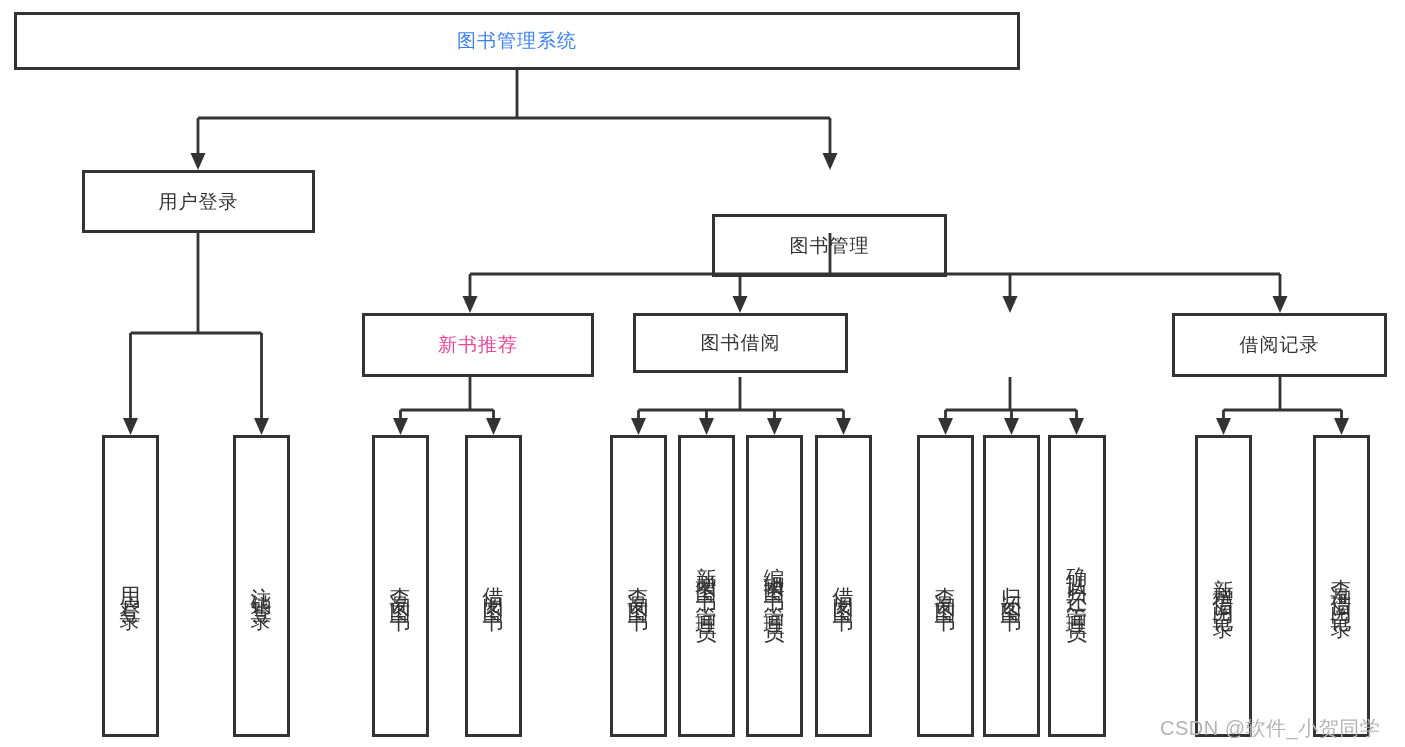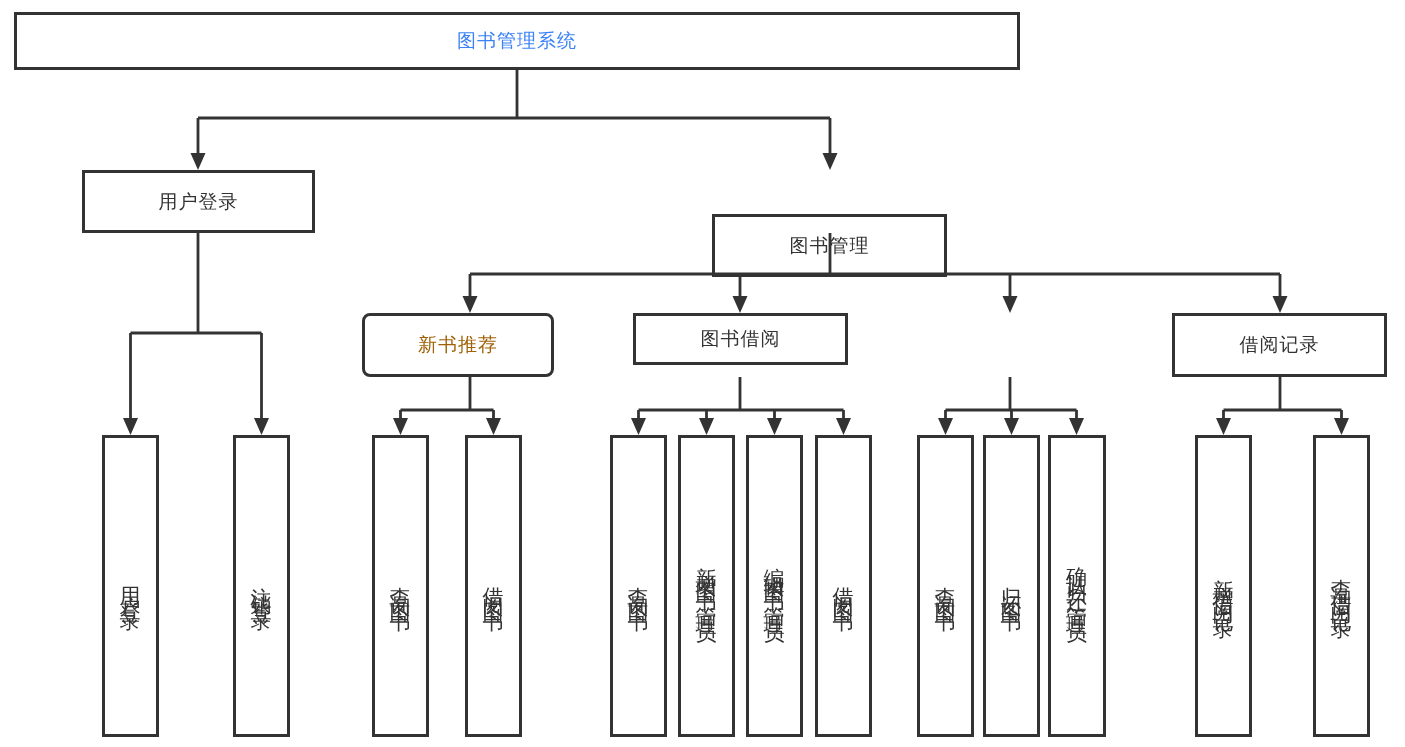--- a/index.html
+++ b/index.html
@@ -94,36 +94,37 @@
                M945.5 435 l-7.5 -17 h15 z M1011.5 435 l-7.5 -17 h15 z M1076.5 435 l-7.5 -17 h15 z
                M1223.5 435 l-7.5 -17 h15 z M1341.5 435 l-7.5 -17 h15 z"></path>
     </g>
   </svg>
 
   <div class="node h" style="left: 14px; top: 12px; width: 1006px; height: 58px; border-color: rgb(51, 51, 51); color: #3b82f6;">图书管理系统</div>
 
   <div class="node h" style="left: 82px; top: 170px; width: 233px; height: 63px; border-color: rgb(51, 51, 51); color: rgb(51, 51, 51);">用户登录</div>
   <div class="node h" style="left: 712px; top: 170px; width: 235px; height: 63px; border-color: rgb(51, 51, 51); color: rgb(51, 51, 51); margin-top: 44px;">图书管理</div>
 
-  <div class="node h" style="left: 362px; top: 313px; width: 192px; height: 64px; border-color: rgb(51, 51, 51); color: #a16207; border-radius: 8px;">新书推荐</div>
-  <div class="node h" style="left: 633px; top: 313px; width: 215px; height: 52px; border-color: rgb(51, 51, 51); color: rgb(51, 51, 51);">图书借阅</div>
+  <div class="node h" style="left: 362px; top: 313px; width: 232px; height: 64px; border-color: rgb(51, 51, 51); color: #ec4899;">新书推荐</div>
+  <div class="node h" style="left: 633px; top: 313px; width: 215px; height: 60px; border-color: rgb(51, 51, 51); color: rgb(51, 51, 51);">图书借阅</div>
   <div class="node h" style="left: 1172px; top: 313px; width: 215px; height: 64px; border-color: rgb(51, 51, 51); color: rgb(51, 51, 51);">借阅记录</div>
 
   <div class="node v" style="left: 102px; top: 435px; width: 57px; height: 302px; border-color: rgb(51, 51, 51); color: rgb(51, 51, 51);">用户登录</div>
   <div class="node v" style="left: 233px; top: 435px; width: 57px; height: 302px; border-color: rgb(51, 51, 51); color: rgb(51, 51, 51);">注销登录</div>
 
   <div class="node v" style="left: 372px; top: 435px; width: 57px; height: 302px; border-color: rgb(51, 51, 51); color: rgb(51, 51, 51);">查询图书</div>
   <div class="node v" style="left: 465px; top: 435px; width: 57px; height: 302px; border-color: rgb(51, 51, 51); color: rgb(51, 51, 51);">借阅图书</div>
 
   <div class="node v" style="left: 610px; top: 435px; width: 57px; height: 302px; border-color: rgb(51, 51, 51); color: rgb(51, 51, 51);">查询图书</div>
   <div class="node v" style="left: 678px; top: 435px; width: 57px; height: 302px; border-color: rgb(51, 51, 51); color: rgb(51, 51, 51);">新增图书（管理员）</div>
   <div class="node v" style="left: 746px; top: 435px; width: 57px; height: 302px; border-color: rgb(51, 51, 51); color: rgb(51, 51, 51);">编辑图书（管理员）</div>
   <div class="node v" style="left: 815px; top: 435px; width: 57px; height: 302px; border-color: rgb(51, 51, 51); color: rgb(51, 51, 51);">借阅图书</div>
 
   <div class="node v" style="left: 917px; top: 435px; width: 57px; height: 302px; border-color: rgb(51, 51, 51); color: rgb(51, 51, 51);">查询图书</div>
   <div class="node v" style="left: 983px; top: 435px; width: 57px; height: 302px; border-color: rgb(51, 51, 51); color: rgb(51, 51, 51);">归还图书</div>
   <div class="node v" style="left: 1048px; top: 435px; width: 58px; height: 302px; border-color: rgb(51, 51, 51); color: rgb(51, 51, 51);">确认归还（管理员）</div>
 
   <div class="node v" style="left: 1195px; top: 435px; width: 57px; height: 302px; border-color: rgb(51, 51, 51); color: rgb(51, 51, 51);">新增借阅记录</div>
   <div class="node v" style="left: 1313px; top: 435px; width: 57px; height: 302px; border-color: rgb(51, 51, 51); color: rgb(51, 51, 51);">查询借阅记录</div>
 
+  <div class="watermark" style="color: rgb(179, 179, 179);">CSDN @软件_小贺同学</div>
 
 </div>
 
 </body></html>

